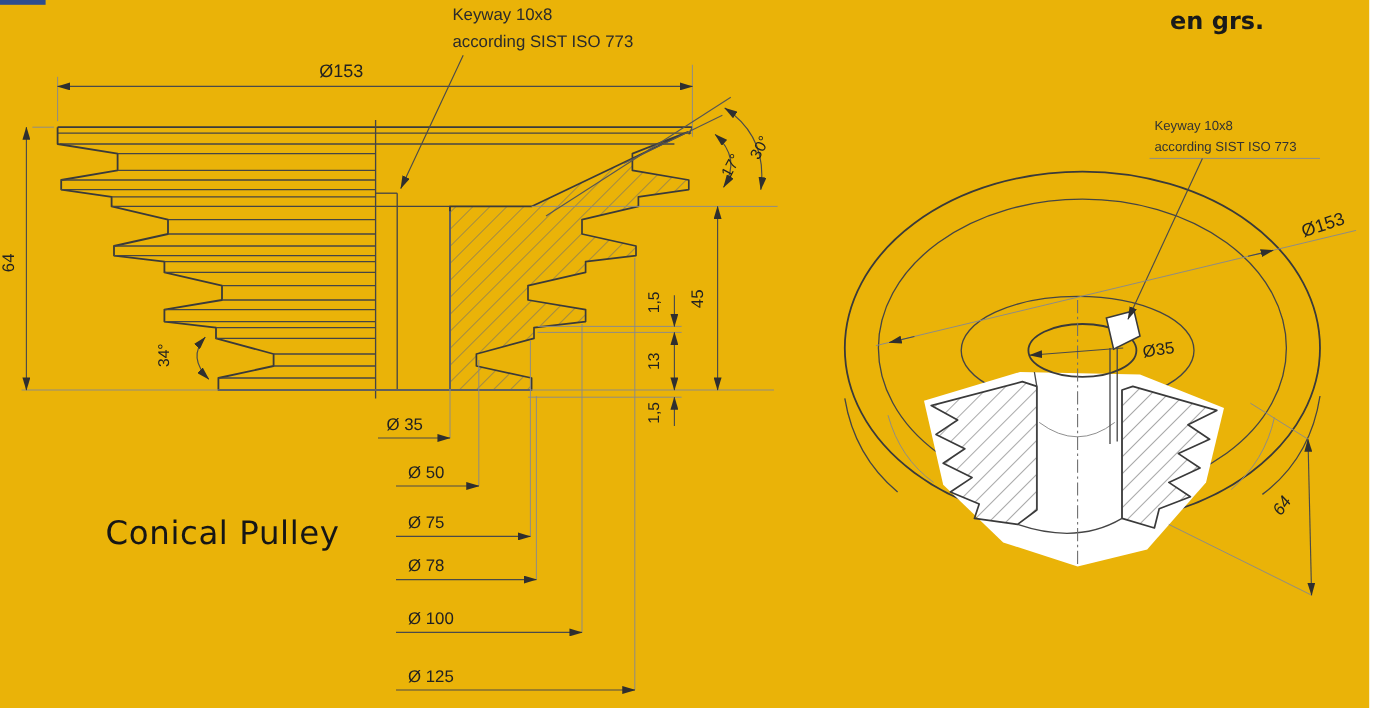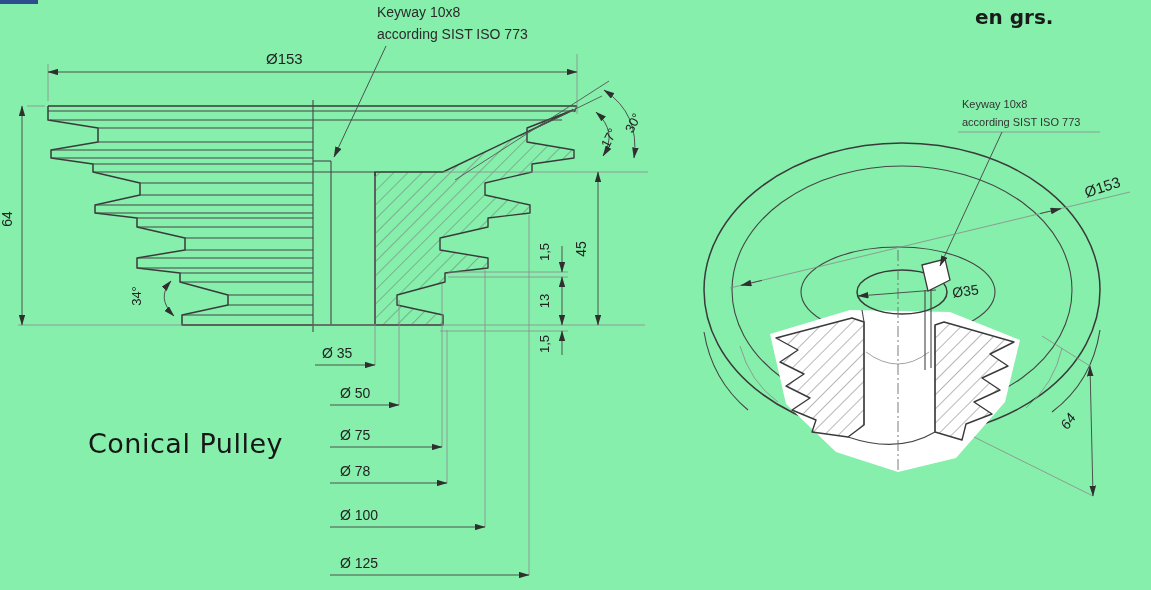--- a/index.html
+++ b/index.html
@@ -1,17 +1,17 @@
 <!DOCTYPE html>
 <html><head>
 <meta charset="utf-8">
 <style>
   html,body{margin:0;padding:0;background:#ffffff;}
-  .stage{position:relative;width:1141px;height:590px;background:#86efac;overflow:hidden;
-         font-family:"Liberation Sans",sans-serif;padding-left:10px;}
+  .stage{position:relative;width:1141px;height:590px;background:#eab308;overflow:hidden;
+         font-family:"Liberation Sans",sans-serif;}
   svg{position:absolute;left:0;top:0;}
   svg text{fill:#1f1f1f;}
   .outline{stroke:#3a3a3a;stroke-width:1.5;fill:none;stroke-linejoin:round;}
   .med{stroke:#454545;stroke-width:1.1;fill:none;}
   .thin{stroke:#555555;stroke-width:0.9;fill:none;}
   .xthin{stroke:#8a8a8a;stroke-width:0.8;fill:none;}
   .dimline{stroke:#4a4a4a;stroke-width:0.95;fill:none;}
   .hatched{fill:url(#hatch);stroke:#3a3a3a;stroke-width:1.4;stroke-linejoin:round;}
   .whitefill{fill:#ffffff;stroke:none;}
   .dimtext{font-size:14px;fill:#222;}

